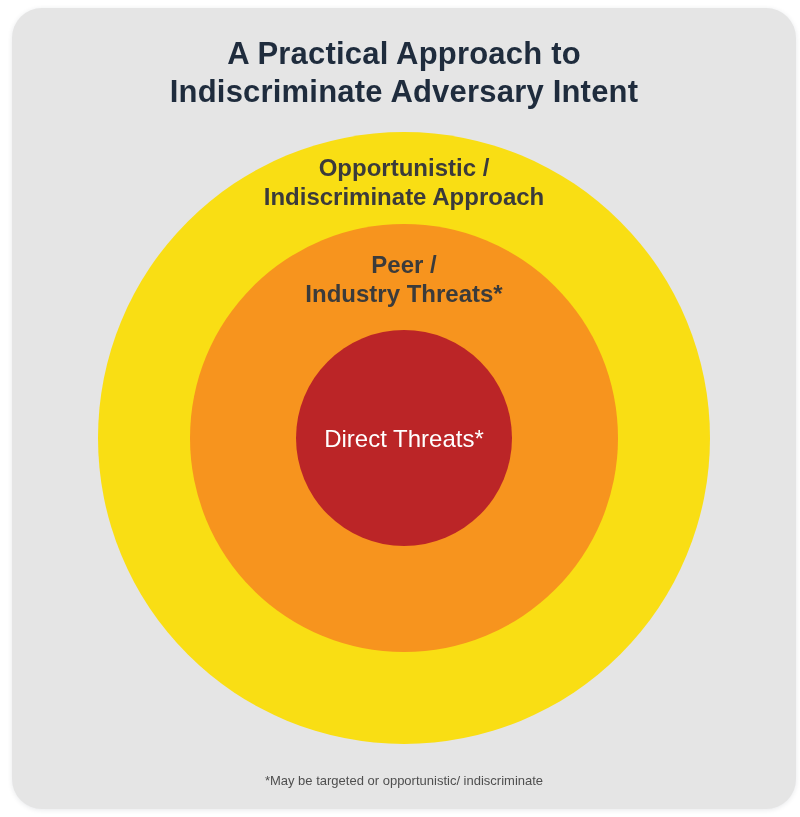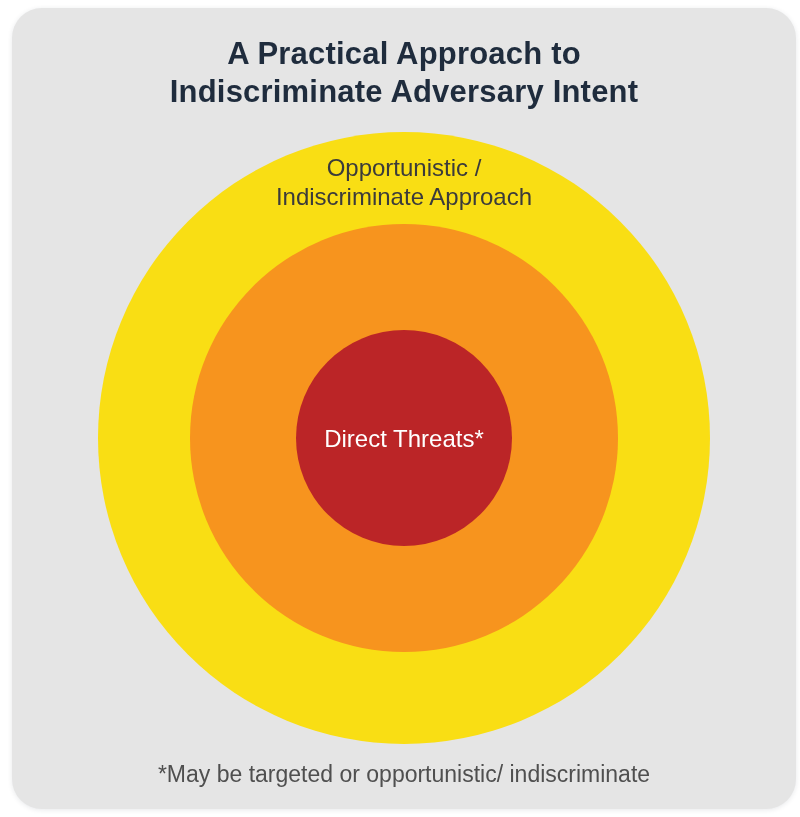--- a/index.html
+++ b/index.html
@@ -71,37 +71,38 @@
     justify-content: center;
   }
   .ring-label {
     position: absolute;
     left: 0;
     width: 100%;
     text-align: center;
     font-size: 24px;
     line-height: 29px;
     color: #3B3B3B;
+    font-weight: bold;
   }
   .ring-label span { display: block; }
   .outer-label  { top: 21px; }
   .middle-label { top: 26px; }
   .inner-label {
     font-size: 24px;
     line-height: 29px;
     color: #FFFFFF;
     text-align: right;
   }
   .footnote {
     position: absolute;
     left: 0;
     bottom: 21px;
     width: 100%;
     text-align: center;
-    font-size: 23px;
+    font-size: 13px;
     color: #4F4F4F;
   }
 </style>
 </head>
 <body>
 
 <div class="page">
   <div class="card">
 
     <h1 class="title">
@@ -109,20 +110,24 @@
       <span>Indiscriminate Adversary Intent</span>
     </h1>
 
     <div class="ring ring-outer" style="background: rgb(249, 222, 20);">
       <div class="ring-label outer-label">
         <span>Opportunistic /</span>
         <span>Indiscriminate Approach</span>
       </div>
 
       <div class="ring ring-middle" style="background: rgb(247, 148, 30);">
+        <div class="ring-label middle-label">
+          <span>Peer /</span>
+          <span>Industry Threats*</span>
+        </div>
 
         <div class="ring ring-inner" style="background: rgb(187, 37, 39);">
           <span class="inner-label">Direct Threats*</span>
         </div>
       </div>
     </div>
 
     <div class="footnote">*May be targeted or opportunistic/ indiscriminate</div>
 
   </div>

